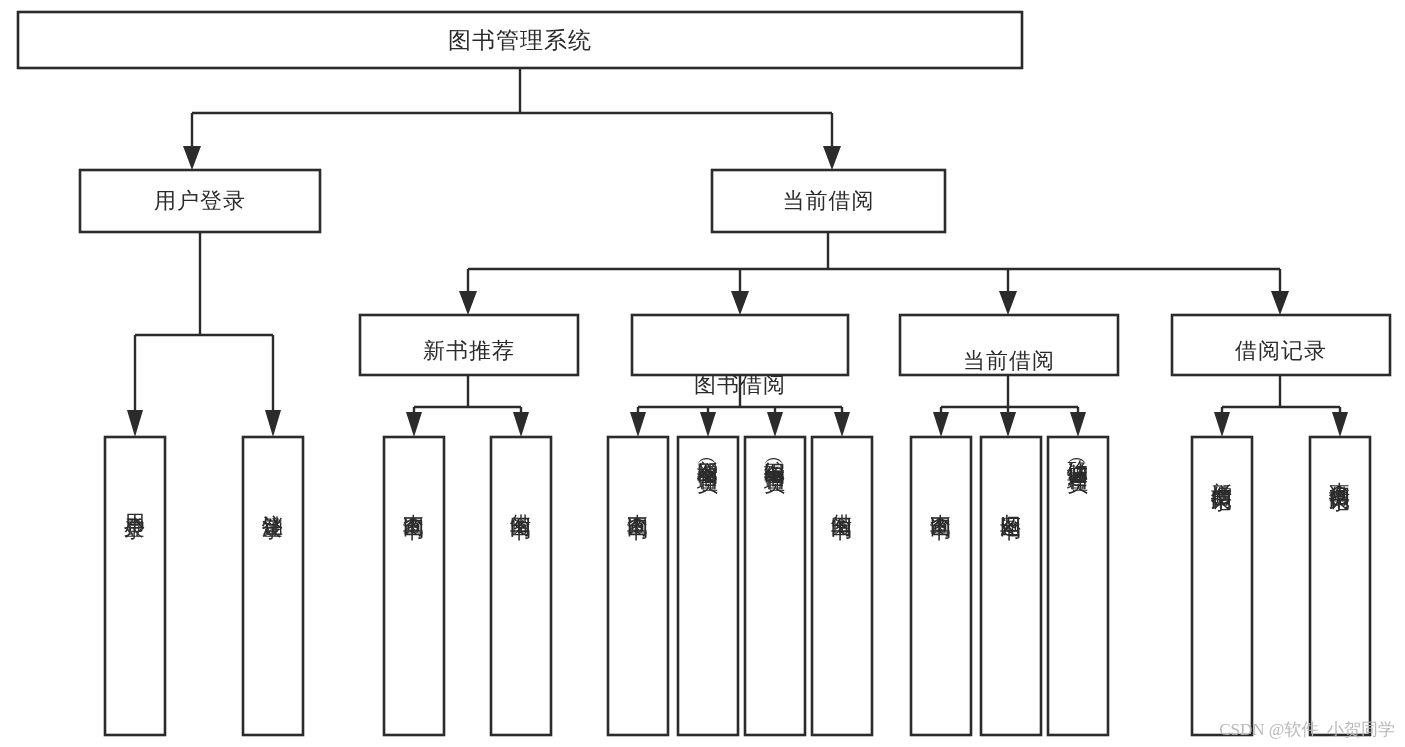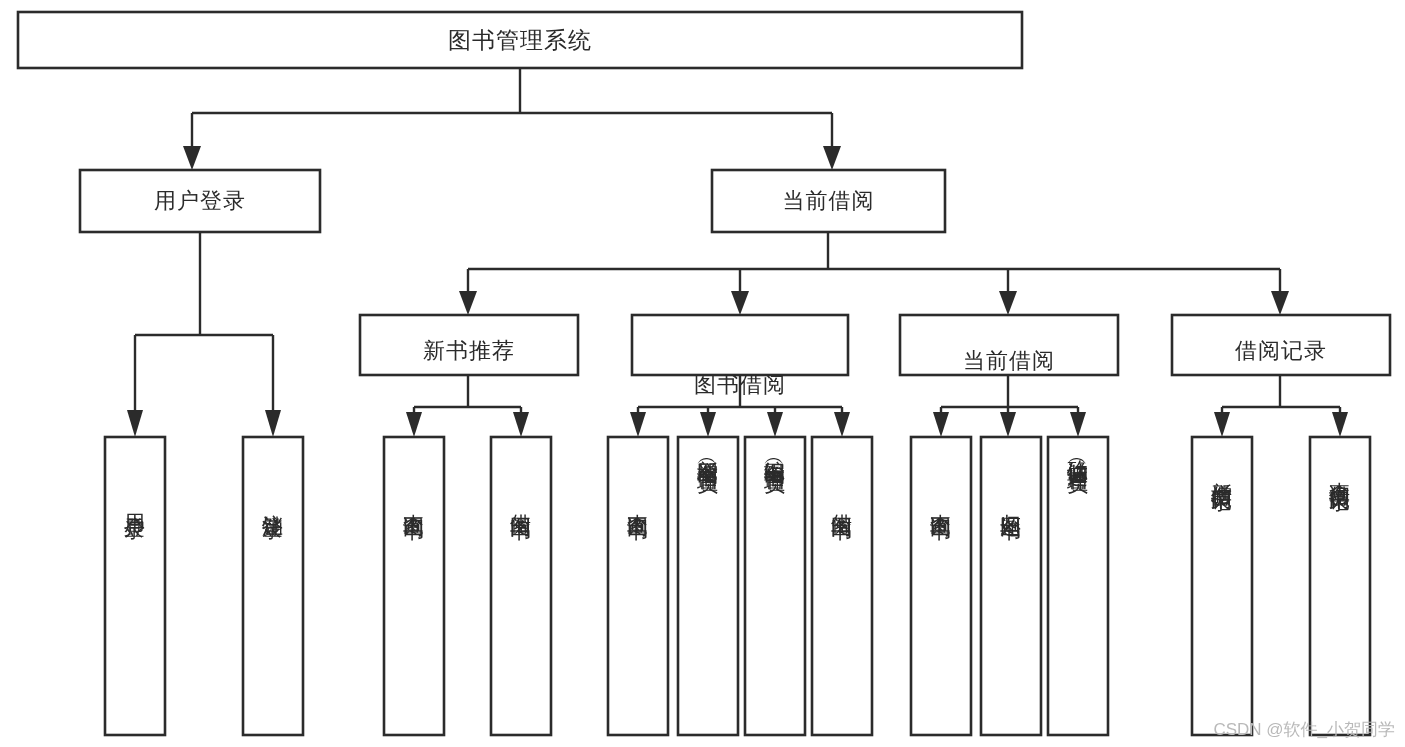--- a/index.html
+++ b/index.html
@@ -72,21 +72,21 @@
     white-space: nowrap;
     letter-spacing: 1px;
   }
   .root-label-text {
     font-size: 23px;
   }
   #watermark {
     position: absolute;
     right: 10px;
     bottom: 6px;
-    font-family: Liberation Sans, sans-serif;
+    font-family: Liberation Serif, serif;
     font-size: 17px;
     color: #b9b9b9;
     white-space: nowrap;
     user-select: none;
   }
 </style>
 </head>
 <body>
 
 <div id="diagram-root">

